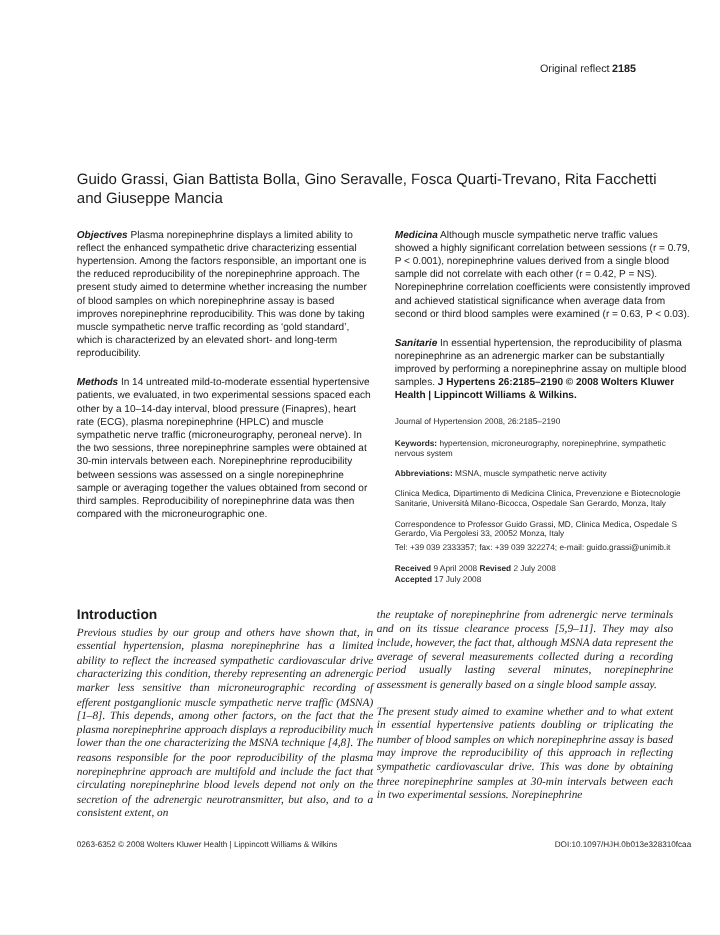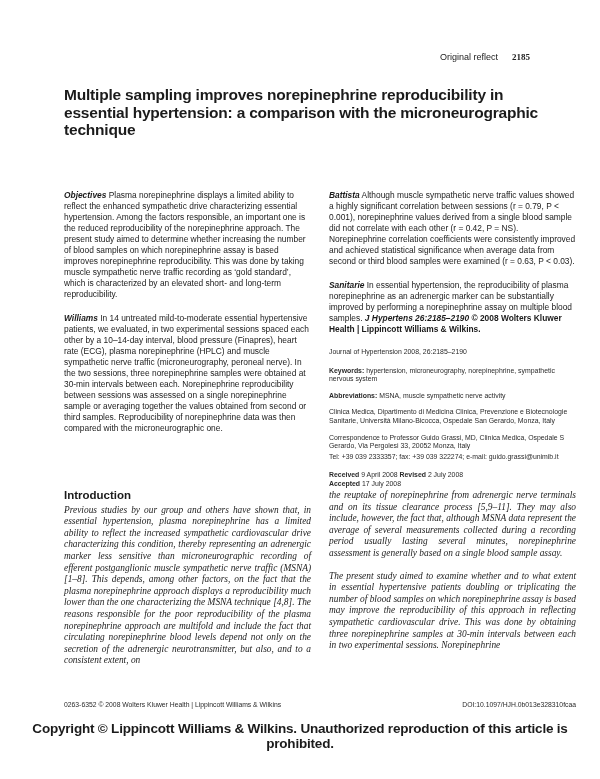--- a/index.html
+++ b/index.html
@@ -4,45 +4,45 @@
 <style>
   html,body{margin:0;padding:0;background:#e9e9e9;}
   .page{
     position:relative;width:600px;height:779px;background:#ffffff;
     font-family:"Liberation Sans",sans-serif;color:#1b1b1b;overflow:hidden;
     margin:0 auto;
   }
   .running-head{
     position:absolute;top:52px;right:70px;font-size:9px;color:#222;
   }
-  .running-head .rh-page{font-weight:bold;margin-left:14px;font-family:Liberation Serif, serif;}
+  .running-head .rh-page{font-weight:bold;margin-left:2px;}
   .title{
     position:absolute;top:86px;left:64px;width:490px;
     font-size:15.5px;line-height:17.5px;font-weight:bold;letter-spacing:-0.2px;margin:0;
   }
   .authors{
     position:absolute;top:141px;left:64px;width:490px;
     font-size:12.5px;line-height:16px;font-weight:normal;
   }
   .abstract{
     position:absolute;top:190px;left:64px;width:512px;
     display:flex;gap:18px;
   }
   .abstract .col{width:247px;}
   .abs{font-size:8.4px;line-height:11px;margin:0 0 13px 0;}
   .lead{font-weight:bold;font-style:italic;}
-  .cite{font-weight:bold;font-style:italic;}
+  .cite{font-weight:bold;}
   .copy{font-weight:bold;}
   .smallprint{font-size:6.9px;line-height:8.6px;color:#2a2a2a;}
   .smallprint p{margin:0 0 8px 0;}
   .smallprint .jl{margin-bottom:10px;}
   .smallprint b{font-weight:bold;}
   .bodytext{
-    position:absolute;top:490px;left:64px;width:512px;
-    display:flex;gap:18px;
+    position:absolute;top:508px;left:64px;width:512px;
+    display:flex;gap:3px;
     font-family:"Liberation Serif","DejaVu Serif",serif;
     font-size:9.4px;line-height:11.6px;text-align:justify;
   }
   .bodytext .col{width:247px;}
   .bodytext h2{
     font-family:"Liberation Sans",sans-serif;font-size:11.5px;margin:0 0 3px 0;
   }
   .bodytext p{margin:0 0 11px 0;font-style:italic;}
   .pagefoot{
     position:absolute;top:701px;left:64px;width:512px;
@@ -55,32 +55,32 @@
 </style>
 </head>
 <body>
 
 <div class="page">
 
   <div class="running-head">
     <span>Original reflect</span><span class="rh-page">2185</span>
   </div>
 
-  <h1 class="title">Multiple sampling improves norepinephrine reproducibility in essential hypertension: a comparison with the microneurographic technique</h1>
 
+  <div class="authors">Guido Grassi, Gian Battista Bolla, Gino Seravalle, Fosca Quarti-Trevano, Rita Facchetti and Giuseppe Mancia</div>
 
   <div class="abstract">
     <div class="col">
       <p class="abs"><b class="lead">Objectives</b>
         <span>Plasma norepinephrine displays a limited ability to reflect the enhanced sympathetic drive characterizing essential hypertension. Among the factors responsible, an important one is the reduced reproducibility of the norepinephrine approach. The present study aimed to determine whether increasing the number of blood samples on which norepinephrine assay is based improves norepinephrine reproducibility. This was done by taking muscle sympathetic nerve traffic recording as ‘gold standard’, which is characterized by an elevated short- and long-term reproducibility.</span></p>
-      <p class="abs"><b class="lead">Williams</b>
+      <p class="abs"><b class="lead">Methods</b>
         <span>In 14 untreated mild-to-moderate essential hypertensive patients, we evaluated, in two experimental sessions spaced each other by a 10–14-day interval, blood pressure (Finapres), heart rate (ECG), plasma norepinephrine (HPLC) and muscle sympathetic nerve traffic (microneurography, peroneal nerve). In the two sessions, three norepinephrine samples were obtained at 30-min intervals between each. Norepinephrine reproducibility between sessions was assessed on a single norepinephrine sample or averaging together the values obtained from second or third samples. Reproducibility of norepinephrine data was then compared with the microneurographic one.</span></p>
     </div>
     <div class="col">
-      <p class="abs"><b class="lead">Battista</b>
+      <p class="abs"><b class="lead">Medicina</b>
         <span>Although muscle sympathetic nerve traffic values showed a highly significant correlation between sessions (r = 0.79, P &lt; 0.001), norepinephrine values derived from a single blood sample did not correlate with each other (r = 0.42, P = NS). Norepinephrine correlation coefficients were consistently improved and achieved statistical significance when average data from second or third blood samples were examined (r = 0.63, P &lt; 0.03).</span></p>
       <p class="abs"><b class="lead">Sanitarie</b>
         <span>In essential hypertension, the reproducibility of plasma norepinephrine as an adrenergic marker can be substantially improved by performing a norepinephrine assay on multiple blood samples.</span>
         <span class="cite">J Hypertens 26:2185–2190</span>
         <span class="copy">© 2008 Wolters Kluwer Health | Lippincott Williams &amp; Wilkins.</span></p>
 
       <div class="smallprint">
         <p class="jl">Journal of Hypertension 2008, 26:2185–2190</p>
         <p><b>Keywords:</b>
           <span>hypertension, microneurography, norepinephrine, sympathetic nervous system</span></p>
@@ -108,15 +108,14 @@
       <p>the reuptake of norepinephrine from adrenergic nerve terminals and on its tissue clearance process [5,9–11]. They may also include, however, the fact that, although MSNA data represent the average of several measurements collected during a recording period usually lasting several minutes, norepinephrine assessment is generally based on a single blood sample assay.</p>
       <p>The present study aimed to examine whether and to what extent in essential hypertensive patients doubling or triplicating the number of blood samples on which norepinephrine assay is based may improve the reproducibility of this approach in reflecting sympathetic cardiovascular drive. This was done by obtaining three norepinephrine samples at 30-min intervals between each in two experimental sessions. Norepinephrine</p>
     </div>
   </div>
 
   <div class="pagefoot">
     <span>0263-6352 © 2008 Wolters Kluwer Health | Lippincott Williams &amp; Wilkins</span>
     <span>DOI:10.1097/HJH.0b013e328310fcaa</span>
   </div>
 
-  <div class="copyrightbar">Copyright © Lippincott Williams &amp; Wilkins. Unauthorized reproduction of this article is prohibited.</div>
 
 </div>
 
 </body></html>

